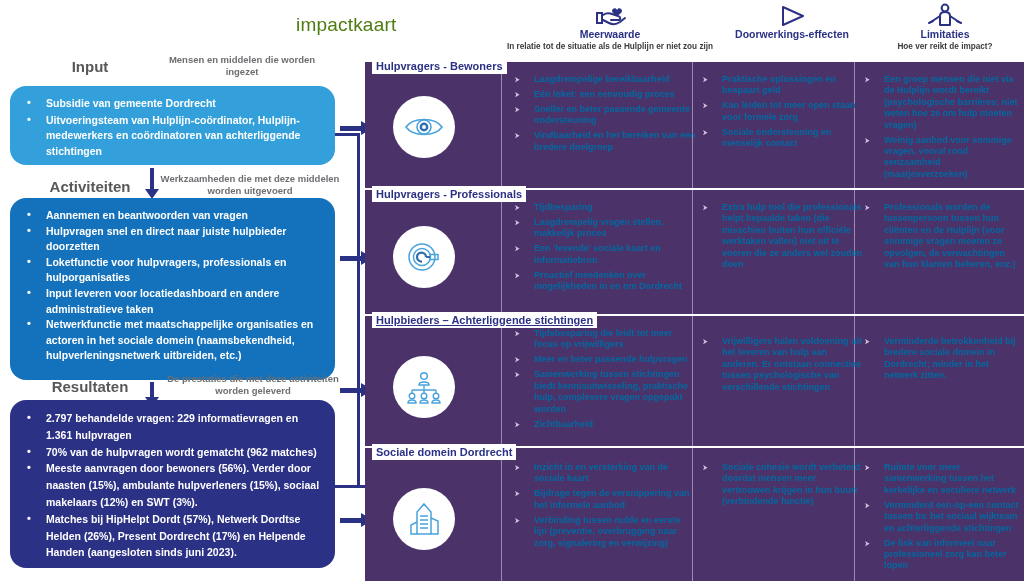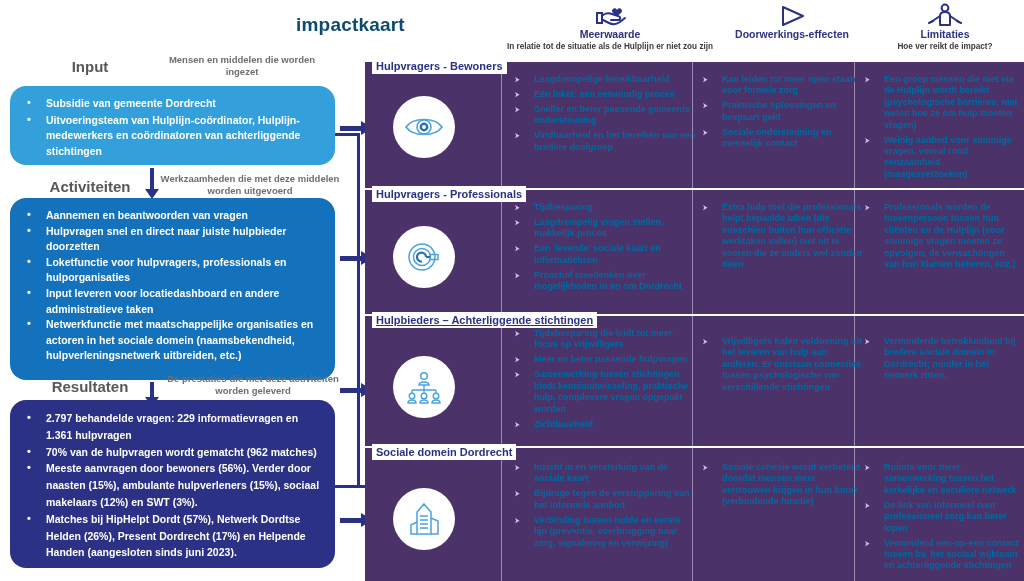--- a/index.html
+++ b/index.html
@@ -6,21 +6,21 @@
   body{
     width:1024px;height:581px;
     background:#ffffff;
     font-family:"Liberation Sans", sans-serif;
     overflow:hidden;
     position:relative;
   }
   
   #title{
     position:absolute;left:296px;top:14px;
-    font-size:19px;font-weight:bold;color:#0c4a6e;
+    font-size:19px;font-weight:normal;color:#4d7c0f;
     letter-spacing:.2px;
   }
   
   .stage-label{
     position:absolute;
     font-size:15px;font-weight:bold;color:#58585a;
     text-align:center;width:160px;
   }
   #lbl-input{left:10px;top:58px;}
   #lbl-activiteiten{left:10px;top:178px;}
@@ -278,22 +278,22 @@
 <div class="cell c-a" style="top:74px;">
   <ul>
     <li>Laagdrempelige bereikbaarheid</li>
     <li>Eén loket: een eenvoudig proces</li>
     <li>Sneller en beter passende gemeente ondersteuning</li>
     <li>Vindbaarheid en het bereiken van een bredere doelgroep</li>
   </ul>
 </div>
 <div class="cell c-b" style="top:74px;">
   <ul>
+    <li>Praktische oplossingen en bespaart geld</li>
     <li>Kan leiden tot meer open staan voor formele zorg</li>
-    <li>Praktische oplossingen en bespaart geld</li>
     <li>Sociale ondersteuning en menselijk contact</li>
   </ul>
 </div>
 <div class="cell c-c" style="top:74px;">
   <ul>
     <li>Een groep mensen die niet via de Hulplijn wordt bereikt (psychologische barrières; niet weten hoe ze om hulp moeten vragen)</li>
     <li>Weinig aanbod voor sommige vragen, vooral rond eenzaamheid (maatjesverzoeken)</li>
   </ul>
 </div>
 
@@ -386,16 +386,16 @@
   </ul>
 </div>
 <div class="cell c-b" style="top:462px;">
   <ul>
     <li>Sociale cohesie wordt verbeterd doordat mensen meer vertrouwen krijgen in hun buurt (verbindende functie)</li>
   </ul>
 </div>
 <div class="cell c-c" style="top:462px;">
   <ul>
     <li>Ruimte voor meer samenwerking tussen het kerkelijke en seculiere netwerk</li>
+    <li>Verminderd een-op-een contact tussen bv. het sociaal wijkteam en achterliggende stichtingen</li>
     <li>De link van informeel naar professioneel zorg kan beter lopen</li>
-    <li>Verminderd een-op-een contact tussen bv. het sociaal wijkteam en achterliggende stichtingen</li>
   </ul>
 </div>
 
 </body></html>

